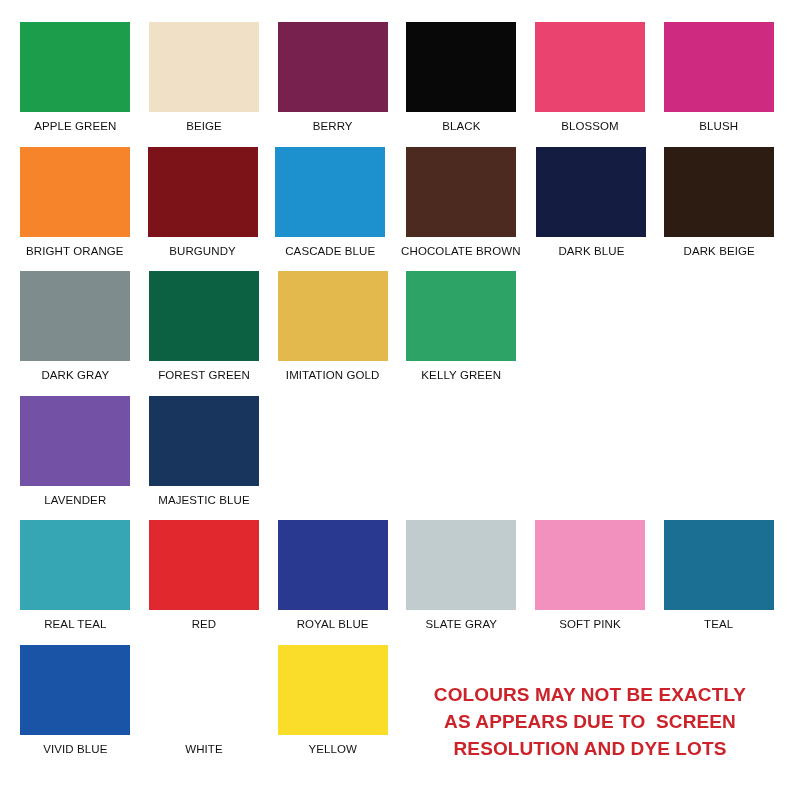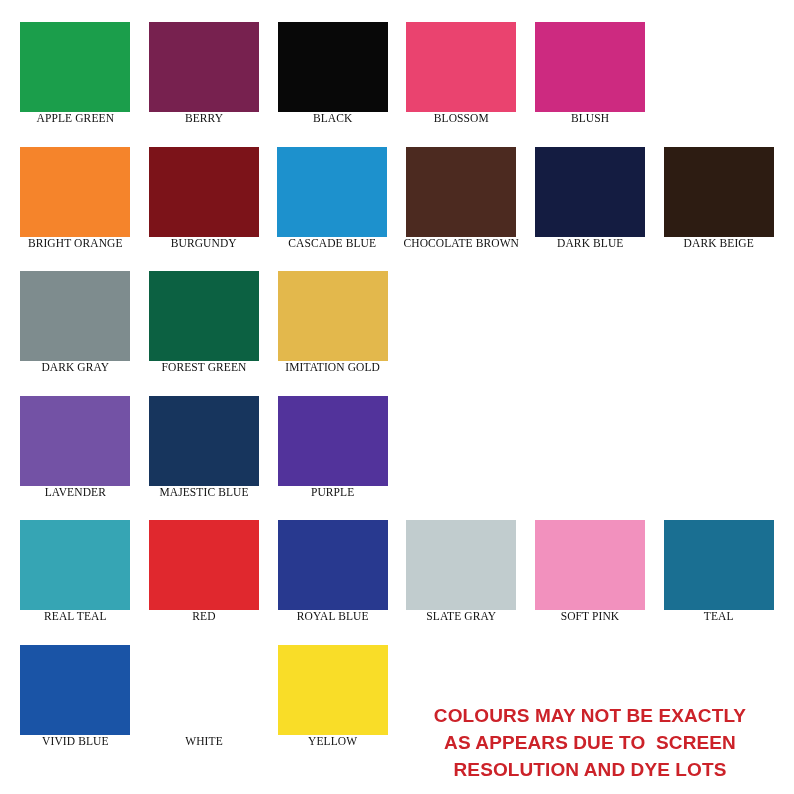--- a/index.html
+++ b/index.html
@@ -35,31 +35,32 @@
     flex-direction: column;
     align-items: center;
     justify-content: flex-start;
   }
   .swatch-chip {
     width: 110px;
     height: 90px;
     display: block;
   }
   .swatch-label {
+    margin-top: 8px;
     font-size: 11.5px;
     letter-spacing: 0.1px;
     color: #111111;
     text-align: center;
-    font-family: Liberation Serif, serif;
+    font-family: Liberation Sans, sans-serif;
     white-space: nowrap;
   }
   .disclaimer-cell {
     grid-column: span 3;
     display: flex;
-    align-items: flex-end;
+    align-items: center;
     justify-content: center;
     padding-top: 16px;
   }
   .disclaimer {
     color: #cc2229;
     font-weight: bold;
     font-size: 19px;
     line-height: 1.42;
     text-align: center;
     font-family: "Liberation Sans", sans-serif;
@@ -70,20 +71,24 @@
 </head>
 <body>
 
 <div id="chart" style="background: rgb(255, 255, 255);">
     <div class="swatch-row">
       <div class="swatch-cell">
         <span class="swatch-chip" style="background: rgb(27, 158, 75);"></span>
         <span class="swatch-label">APPLE GREEN</span>
       </div>
       <div class="swatch-cell">
+        <span class="swatch-chip" style="background: rgb(239, 224, 198);"></span>
+        <span class="swatch-label">BEIGE</span>
+      </div>
+      <div class="swatch-cell">
         <span class="swatch-chip" style="background: rgb(119, 33, 79);"></span>
         <span class="swatch-label">BERRY</span>
       </div>
       <div class="swatch-cell">
         <span class="swatch-chip" style="background: rgb(8, 8, 8);"></span>
         <span class="swatch-label">BLACK</span>
       </div>
       <div class="swatch-cell">
         <span class="swatch-chip" style="background: rgb(234, 67, 111);"></span>
         <span class="swatch-label">BLOSSOM</span>
@@ -125,33 +130,33 @@
         <span class="swatch-label">DARK GRAY</span>
       </div>
       <div class="swatch-cell">
         <span class="swatch-chip" style="background: rgb(12, 97, 66);"></span>
         <span class="swatch-label">FOREST GREEN</span>
       </div>
       <div class="swatch-cell">
         <span class="swatch-chip" style="background: rgb(227, 184, 76);"></span>
         <span class="swatch-label">IMITATION GOLD</span>
       </div>
+      <div class="swatch-cell">
+        <span class="swatch-chip" style="background: rgb(45, 164, 102);"></span>
+        <span class="swatch-label">KELLY GREEN</span>
+      </div>
     </div>
     <div class="swatch-row">
       <div class="swatch-cell">
         <span class="swatch-chip" style="background: rgb(115, 82, 165);"></span>
         <span class="swatch-label">LAVENDER</span>
       </div>
       <div class="swatch-cell">
         <span class="swatch-chip" style="background: rgb(23, 53, 93);"></span>
         <span class="swatch-label">MAJESTIC BLUE</span>
-      </div>
-      <div class="swatch-cell">
-        <span class="swatch-chip" style="background: rgb(82, 51, 155);"></span>
-        <span class="swatch-label">PURPLE</span>
       </div>
     </div>
     <div class="swatch-row">
       <div class="swatch-cell">
         <span class="swatch-chip" style="background: rgb(54, 165, 180);"></span>
         <span class="swatch-label">REAL TEAL</span>
       </div>
       <div class="swatch-cell">
         <span class="swatch-chip" style="background: rgb(224, 40, 46);"></span>
         <span class="swatch-label">RED</span>

